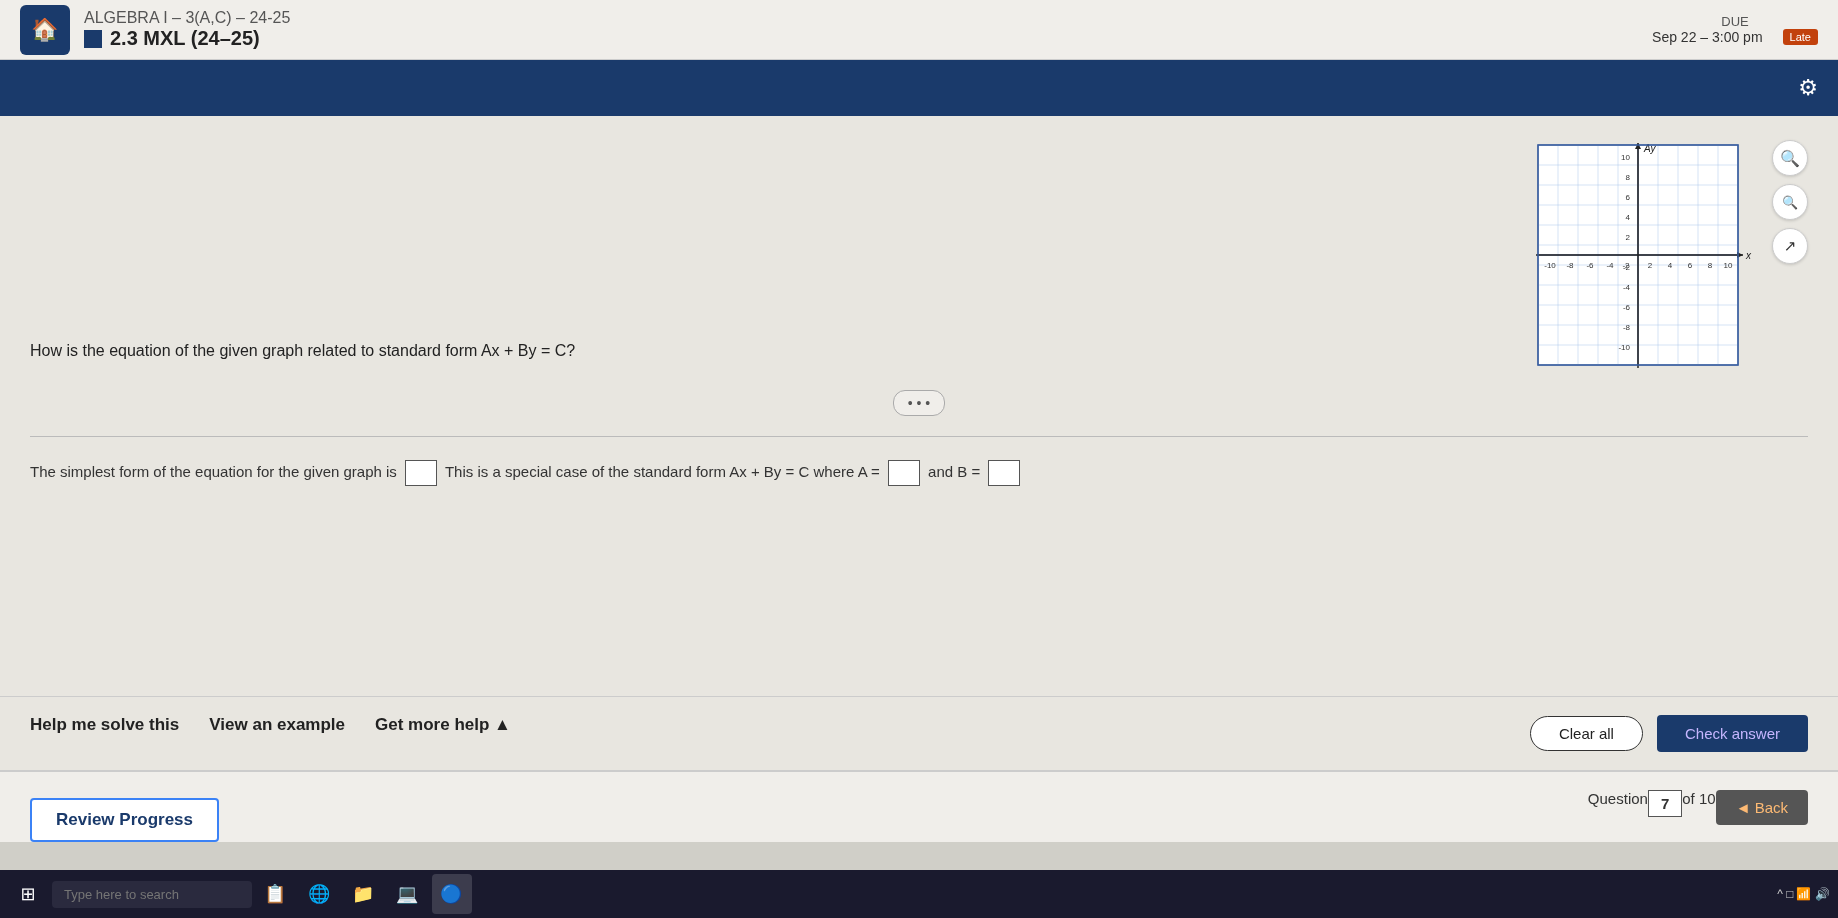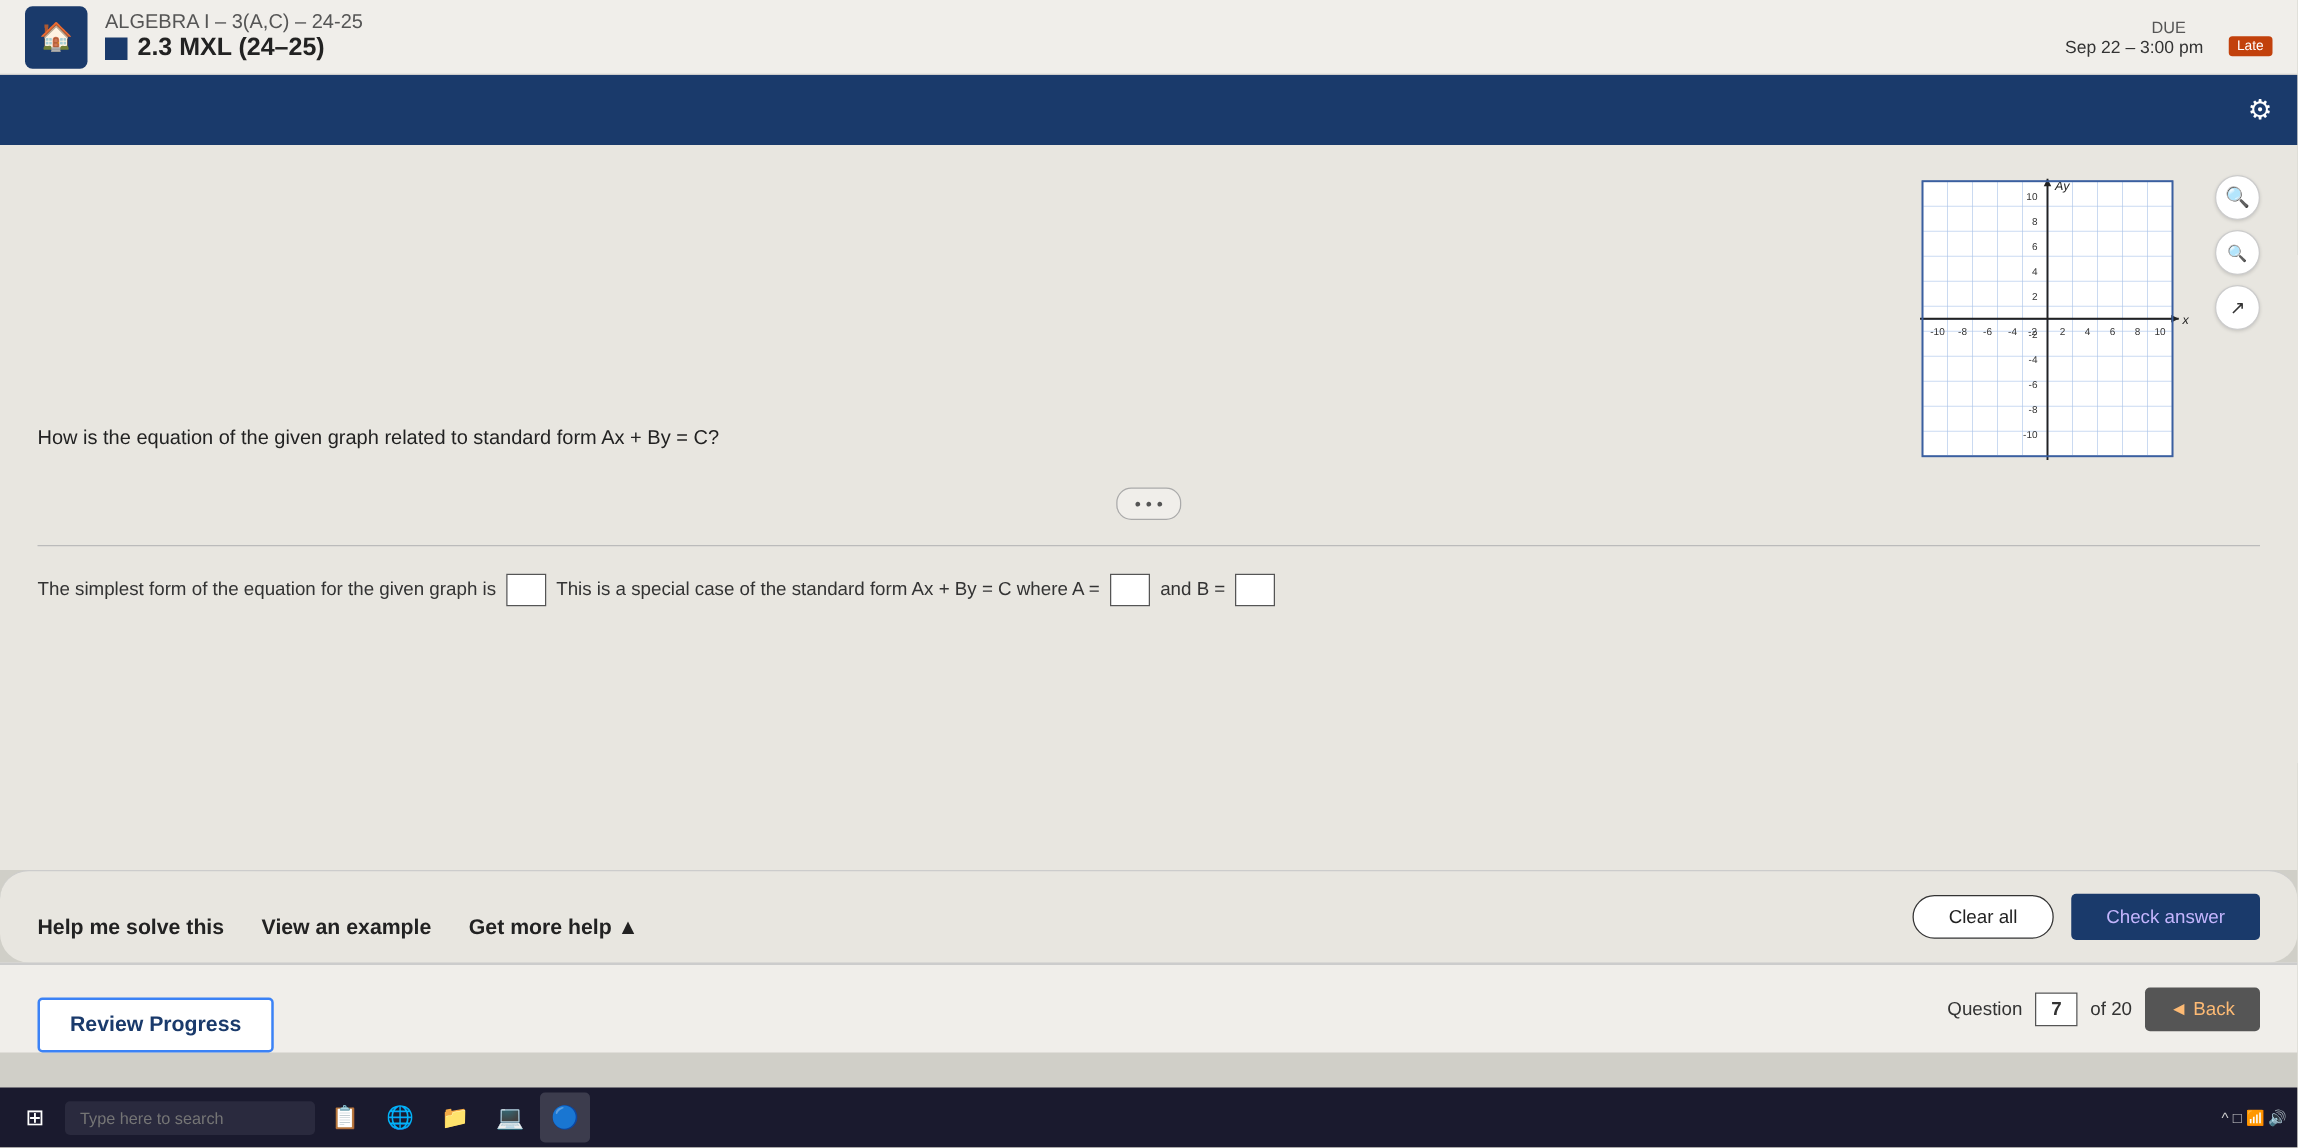--- a/index.html
+++ b/index.html
@@ -204,26 +204,25 @@
       height: 26px;
       border: 1px solid #555;
       background: white;
       vertical-align: middle;
       margin: 0 4px;
     }
 
     
     .bottom-toolbar {
       display: flex;
-      align-items: flex-end;
+      align-items: flex-start;
       justify-content: space-between;
       padding: 18px 30px;
       background: #e8e6e0;
       border-top: 1px solid #ccc;
-      border-radius: 23px;
     }
     .help-links {
       display: flex;
       align-items: center;
       gap: 30px;
     }
     .help-link {
       font-size: 17px;
       font-weight: bold;
       color: #222;
@@ -273,22 +272,21 @@
       color: #1a3a6b;
       border-radius: 4px;
       padding: 10px 24px;
       font-size: 17px;
       font-weight: bold;
       cursor: pointer;
       margin-top: 26px;
     }
     .question-nav {
       display: flex;
-      align-items: center;
-      gap: 10px;
+      align-items: flex-start;
       font-size: 15px;
       color: #333;
       margin-left: 14px;
     }
     .q-number-box {
       border: 1px solid #555;
       padding: 4px 12px;
       background: white;
       font-size: 15px;
       font-weight: bold;
@@ -490,21 +488,21 @@
     <button class="clear-all-btn">Clear all</button>
     <button class="check-answer-btn">Check answer</button>
   </div>
 </div>
 
 <div class="footer">
   <button class="review-progress-btn">Review Progress</button>
   <div class="question-nav">
     <span>Question</span>
     <span class="q-number-box">7</span>
-    <span>of 20</span>
+    <span>of 10</span>
     <button class="back-btn">◄ Back</button>
   </div>
 </div>
 
 <div class="taskbar">
   <div class="taskbar-start">⊞</div>
   <input class="taskbar-search" placeholder="Type here to search" style="">
   <div class="taskbar-icon">📋</div>
   <div class="taskbar-icon">🌐</div>
   <div class="taskbar-icon">📁</div>

